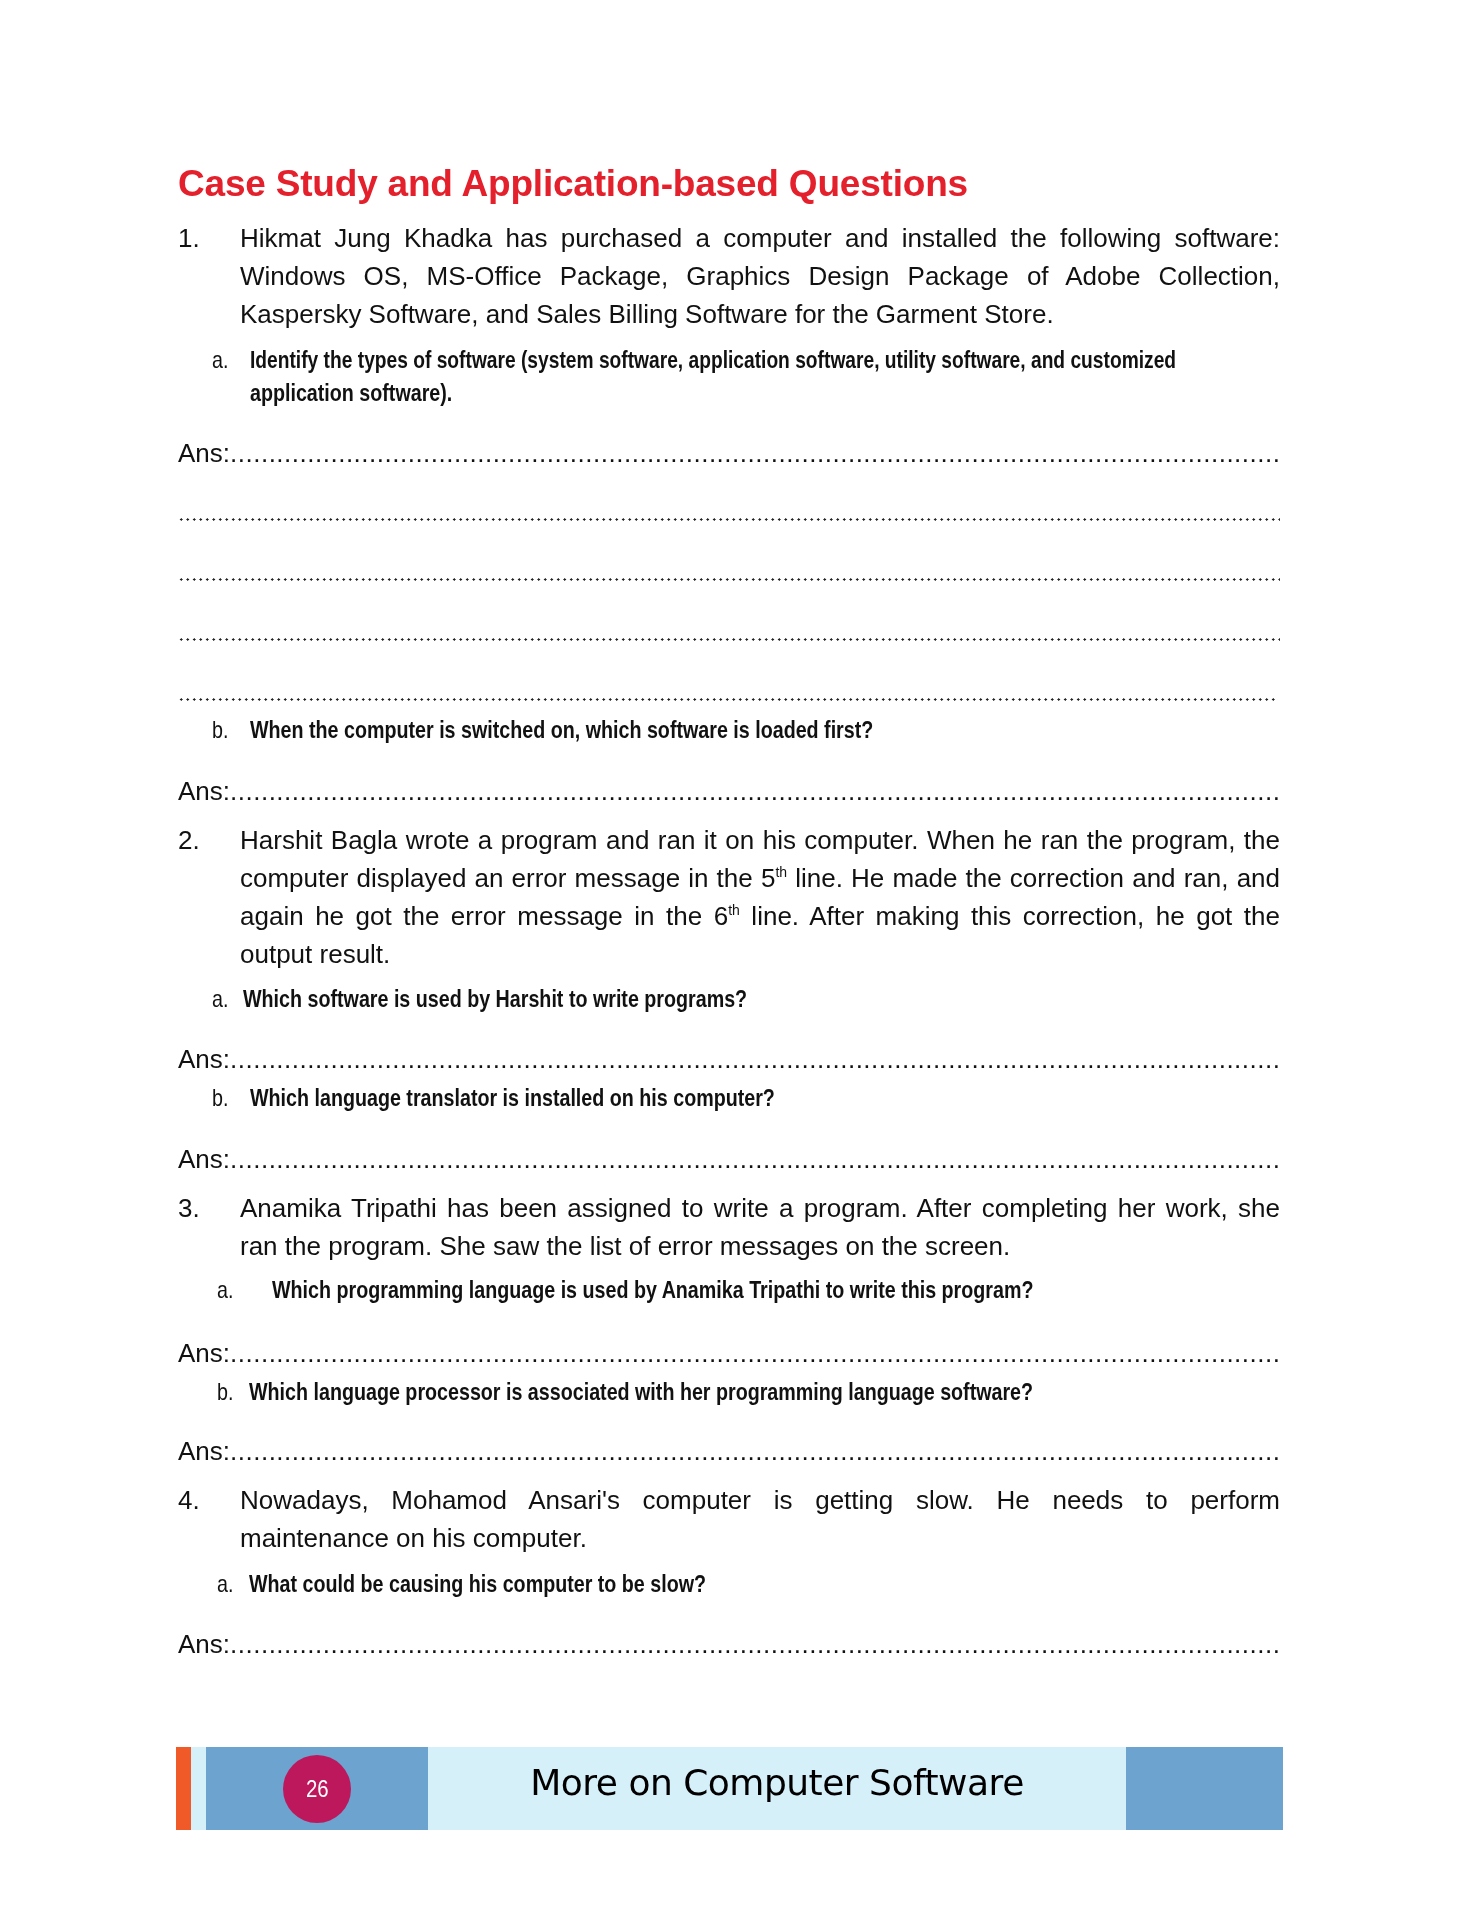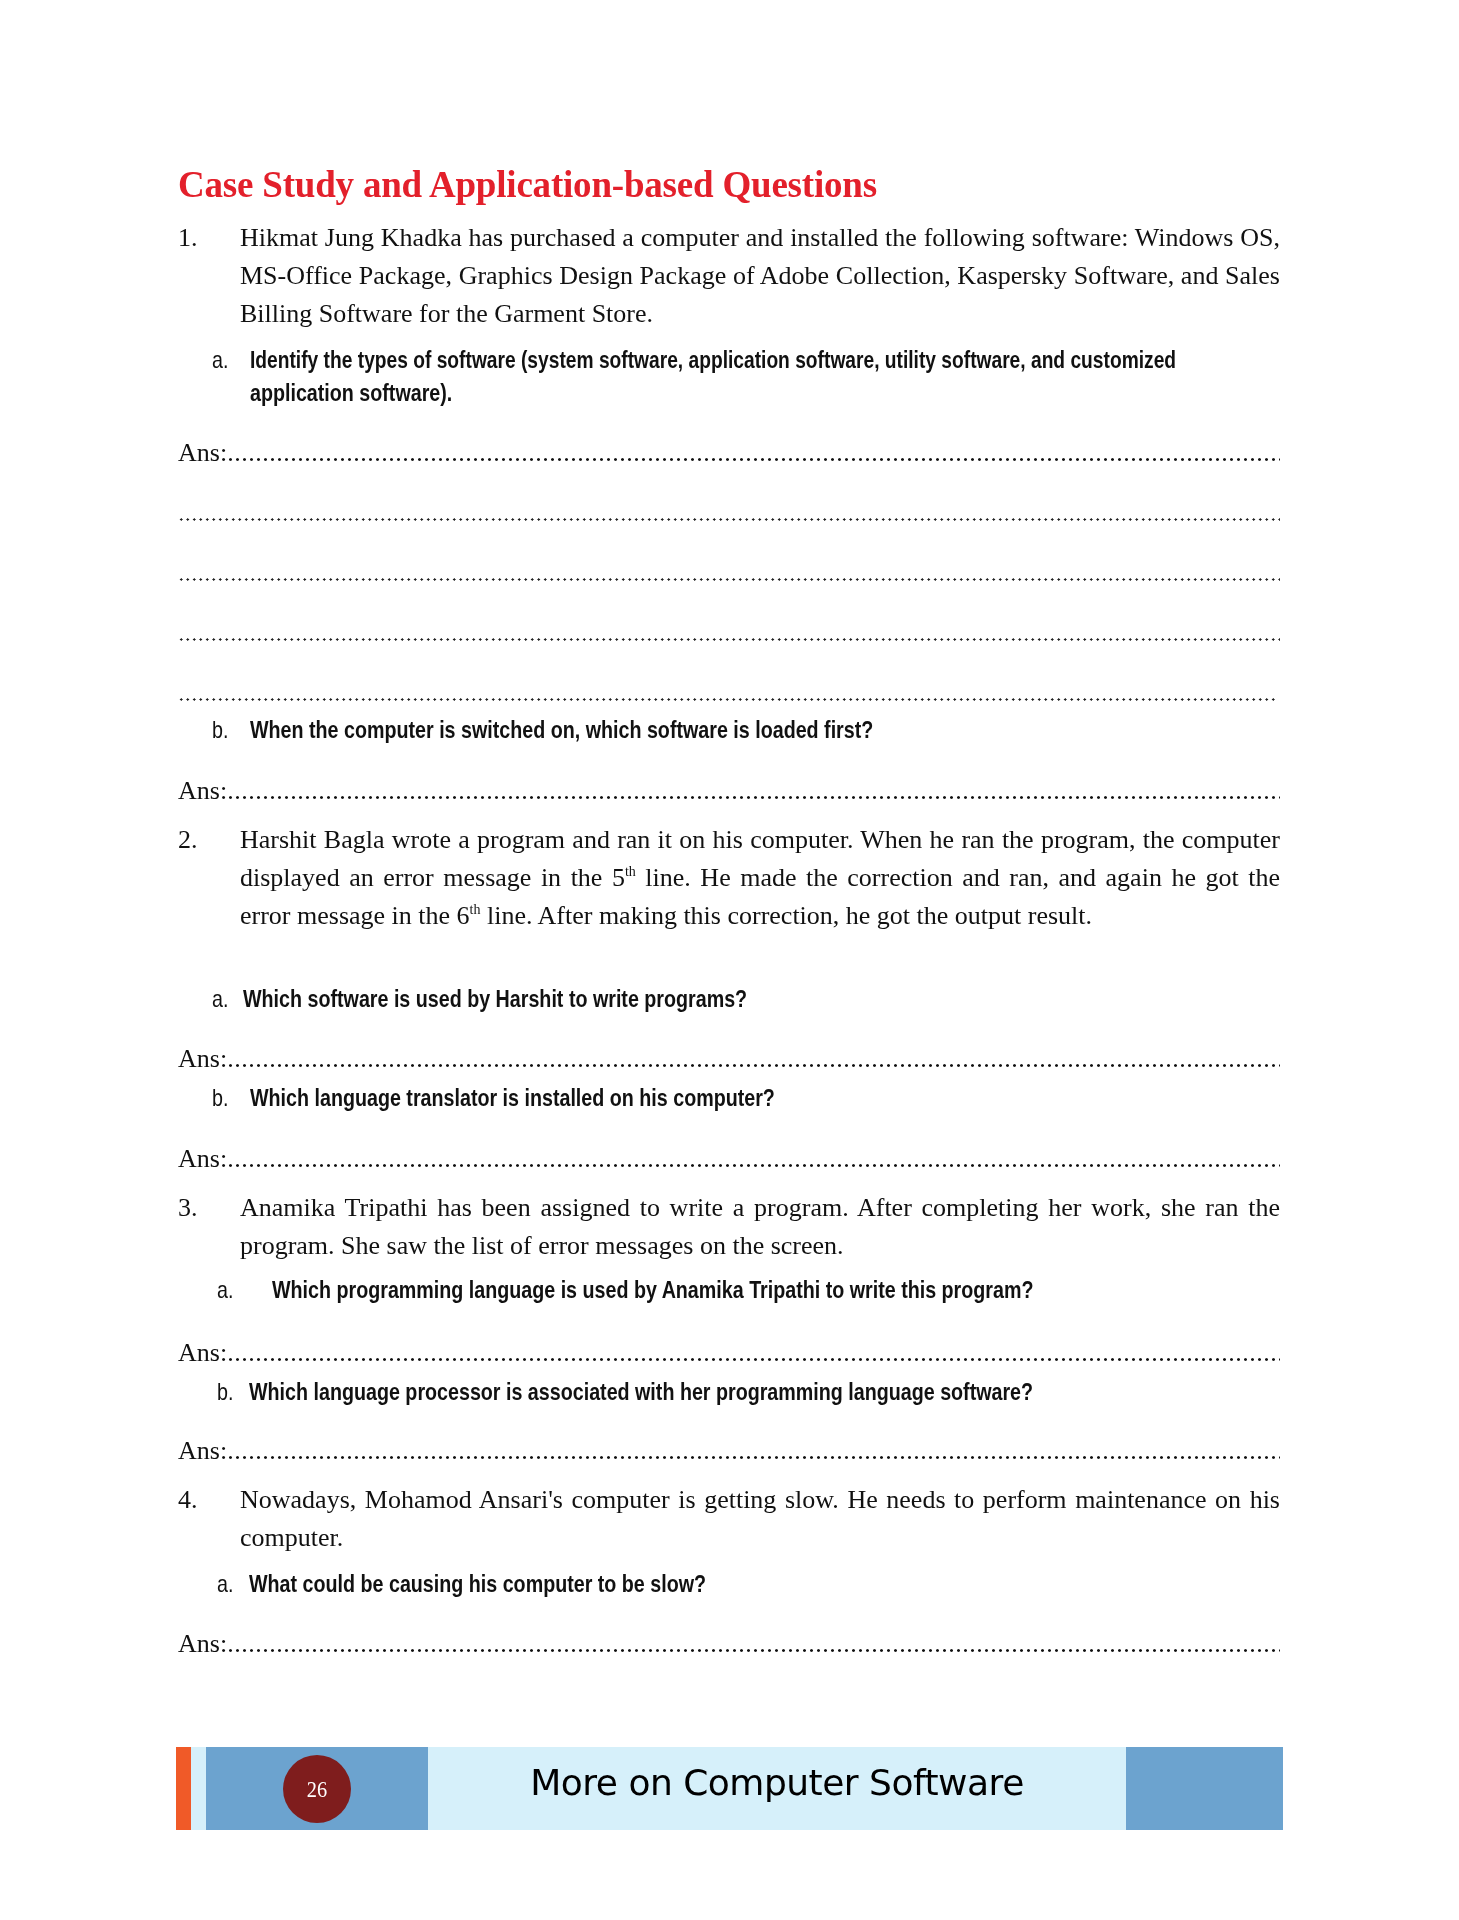--- a/index.html
+++ b/index.html
@@ -1,18 +1,18 @@
 <!DOCTYPE html>
 <html><head>
 <meta charset="utf-8">
 <style>
   html, body { margin: 0; padding: 0; background: #ffffff; }
   body { width: 1459px; height: 1920px; position: relative; overflow: hidden;
          font-family: "Liberation Sans", sans-serif; color: #111; }
-  .abs { position: absolute; font-family: Liberation Serif, serif; }
+  .abs { position: absolute; }
   .title { left: 178px; top: 163px; font-size: 37px; font-weight: bold; color: #e3202b;
            white-space: nowrap; letter-spacing: -0.2px; }
   .q { left: 178px; width: 1102px; font-size: 26px; line-height: 38px; }
   .q .num { position: absolute; left: 0; top: 0; }
   .q .txt { margin-left: 62px; text-align: justify; text-align-last: left; }
   .sub { font-family: "Liberation Sans", sans-serif; font-size: 24px; line-height: 33px; }
   .sub .inner { display: inline-block; transform: scaleX(0.82); transform-origin: left top; white-space: nowrap; }
   .sub .lbl { position: absolute; top: 0; }
   .sub .stxt { position: absolute; top: 0; font-weight: bold; }
   .ans { left: 178px; width: 1102px; font-size: 26px; line-height: 30px; white-space: nowrap; overflow: hidden; }
@@ -22,21 +22,21 @@
              background-size: 6.5px 3px; background-repeat: repeat-x; }
   sup { font-size: 14px; line-height: 0; vertical-align: super; }
 
   
   .f-orange { left: 176px; top: 1747px; width: 15px; height: 83px; background: #f05a28; }
   .f-gap { left: 191px; top: 1747px; width: 15px; height: 83px; background: #d6f0fa; }
   .f-blue-left { left: 206px; top: 1747px; width: 222px; height: 83px; background: #6ca3cf; }
   .f-band { left: 428px; top: 1747px; width: 698px; height: 83px; background: #d6f0fa; }
   .f-blue-right { left: 1126px; top: 1747px; width: 157px; height: 83px; background: #6ca3cf; }
   .f-circle { left: 283px; top: 1755px; width: 68px; height: 68px; border-radius: 50%;
-              background: #7f1d1d; color: #fff; font-size: 24px; text-align: center; line-height: 68px; }
+              background: #be185d; color: #fff; font-size: 24px; text-align: center; line-height: 68px; }
   .f-circle span { display: inline-block; transform: scaleX(0.85); }
   .f-title { left: 428px; width: 698px; top: 1762px; text-align: center; font-size: 36px;
              font-family: "DejaVu Sans", sans-serif; color: #000; letter-spacing: -0.5px; }
 </style>
 </head>
 <body>
 
 <div class="abs title">Case Study and Application-based Questions</div>
 
 <div class="abs q" style="top:219px;">

